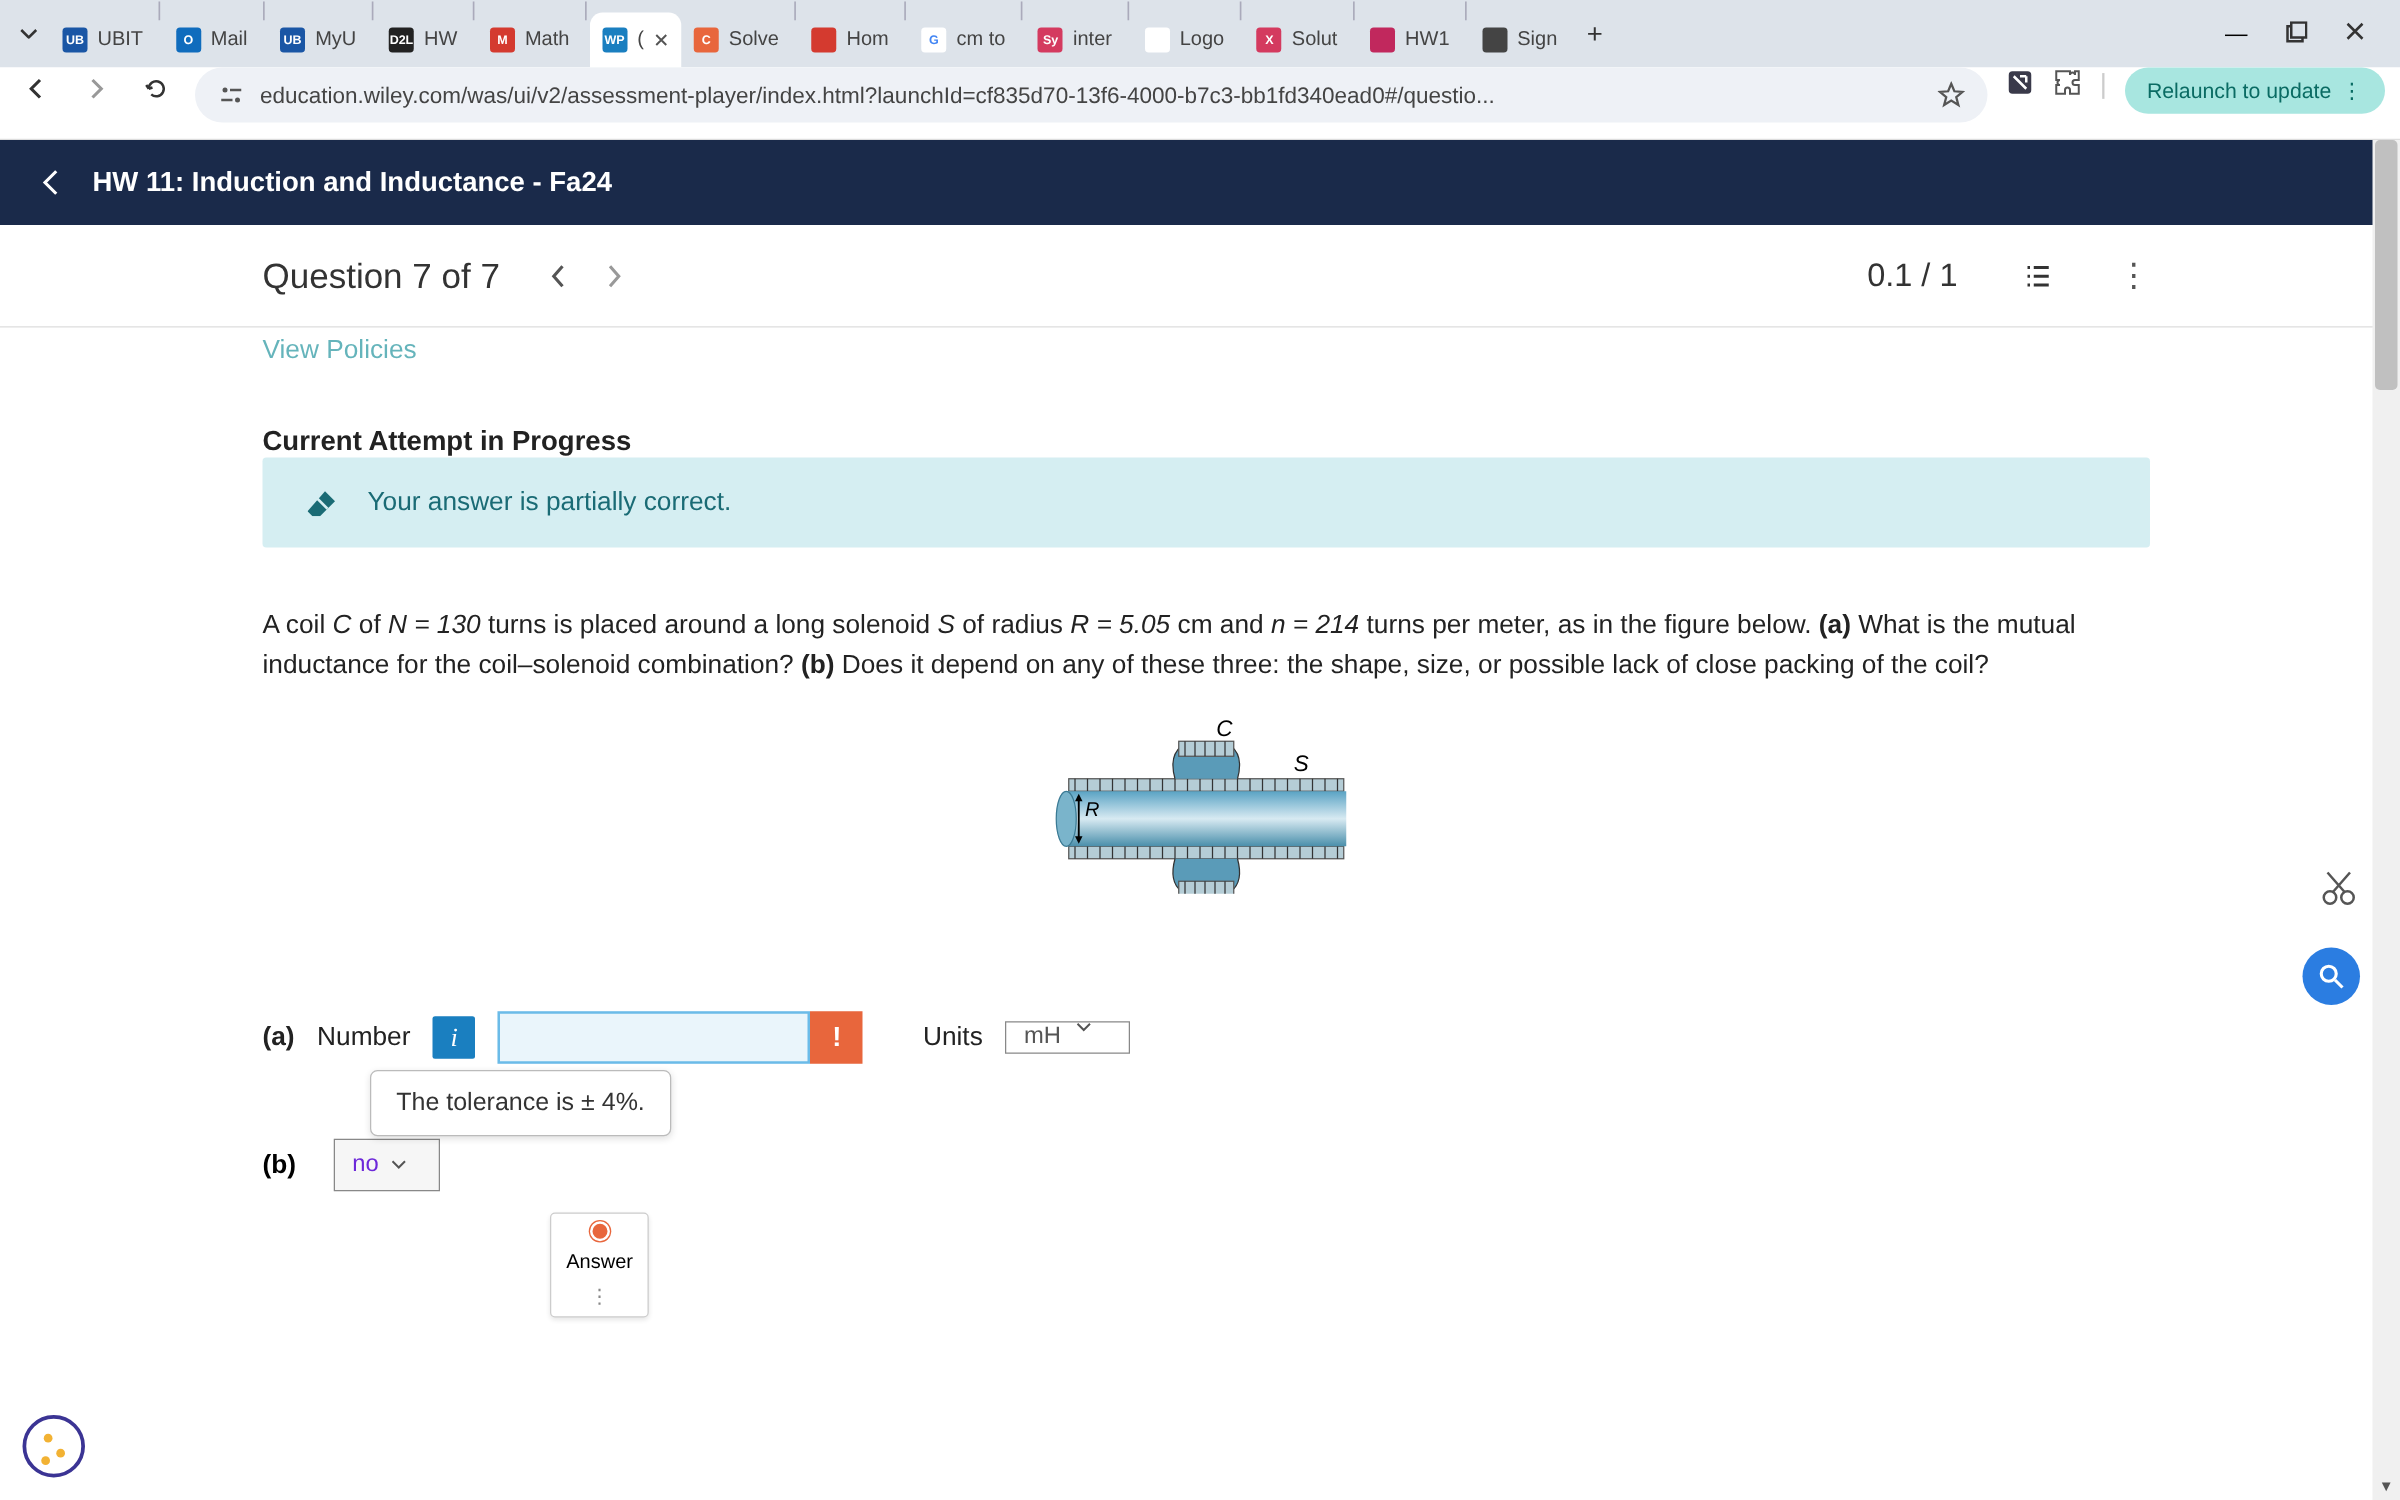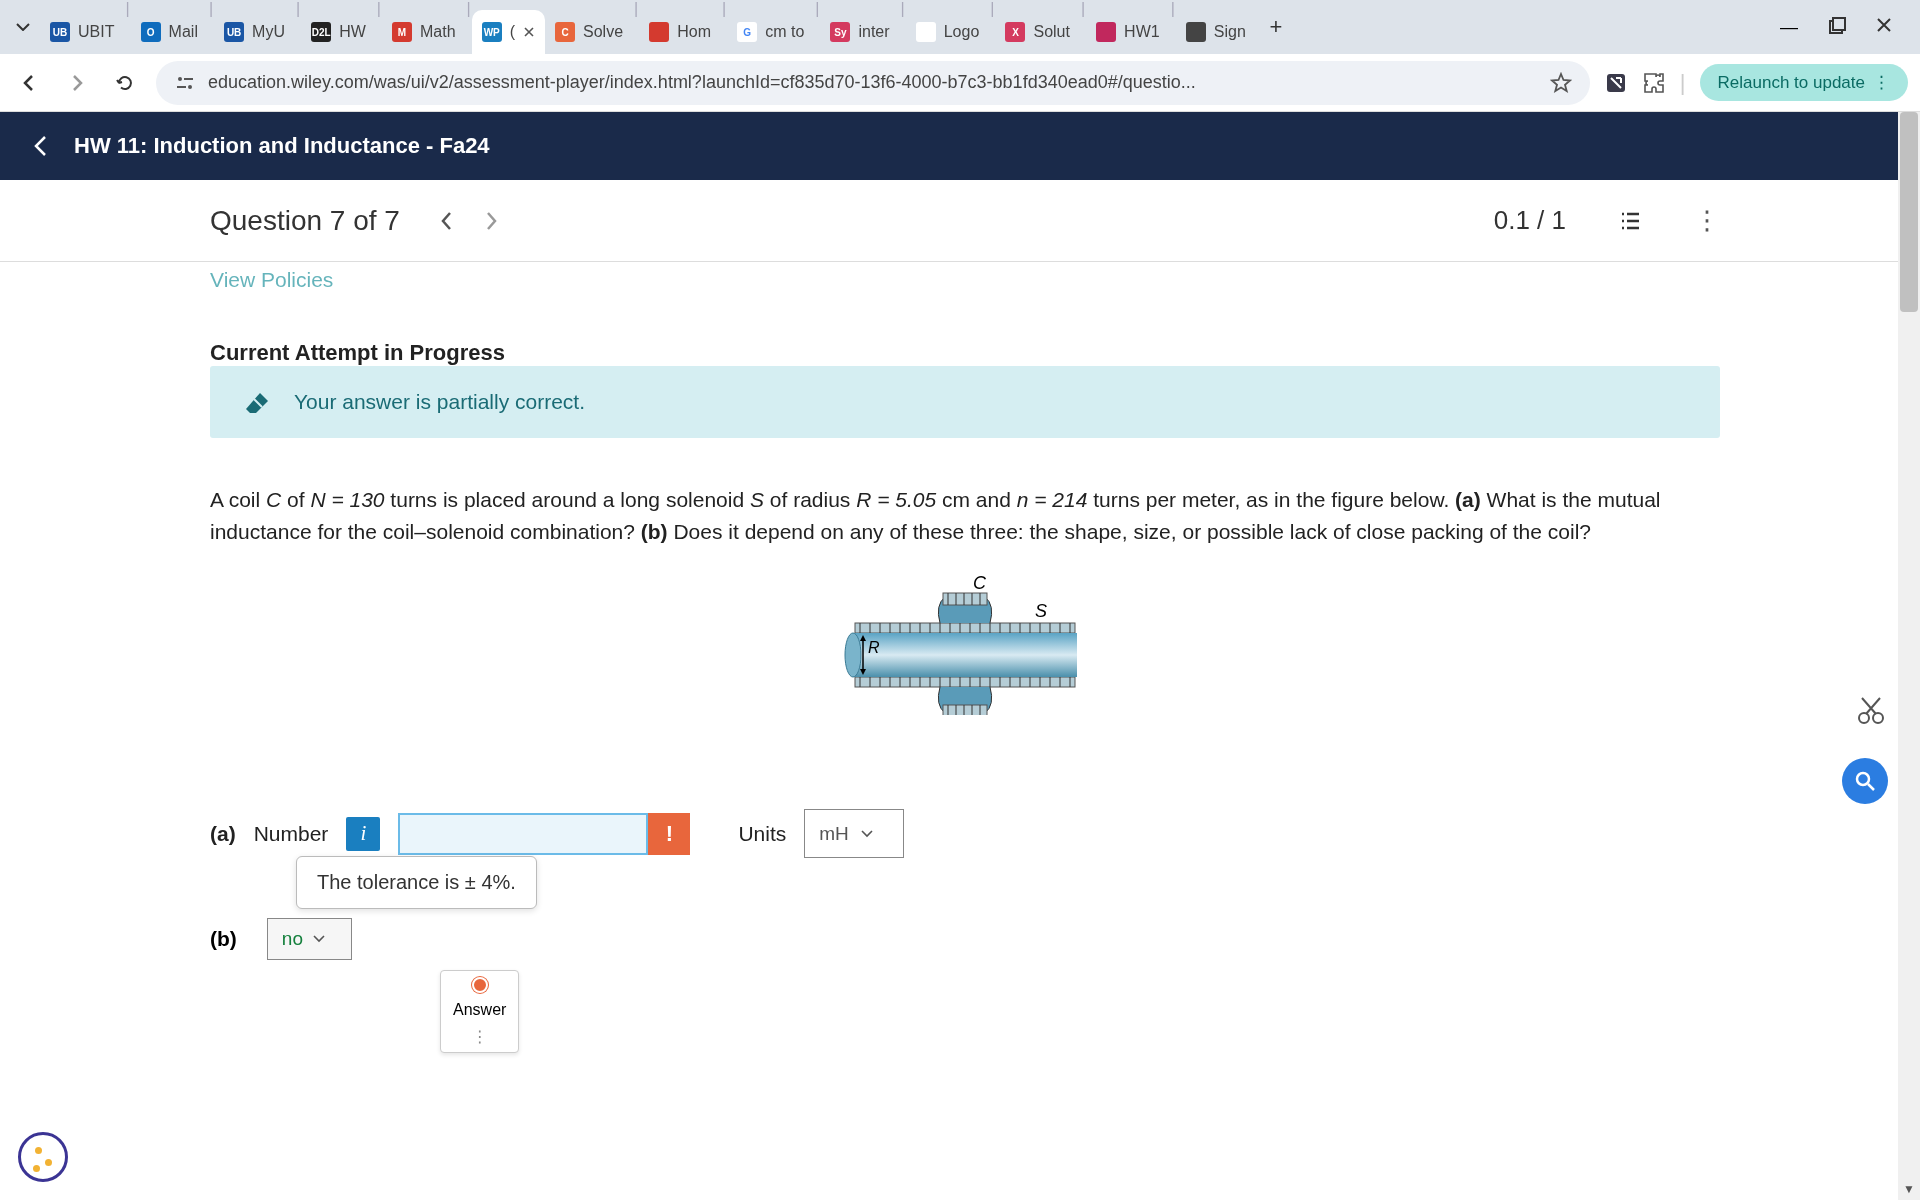--- a/index.html
+++ b/index.html
@@ -9,21 +9,21 @@
 .chrome-tabs { height: 54px; background: #dde3ea; display: flex; align-items: center; padding: 0 8px; gap: 2px; font-size: 16px; }
 .tab-dropdown { width: 30px; height: 30px; display: flex; align-items: center; justify-content: center; border-radius: 50%; }
 .tab { display: flex; align-items: center; gap: 8px; padding: 6px 10px; border-radius: 10px 10px 0 0; height: 44px; margin-top: 10px; color: #444; white-space: nowrap; overflow: hidden; max-width: 105px; }
 .tab.active { background: #fff; }
 .tab .favicon { width: 20px; height: 20px; border-radius: 3px; flex-shrink: 0; display: flex; align-items: center; justify-content: center; font-size: 10px; color: #fff; font-weight: bold; }
 .tab-close { margin-left: auto; }
 .new-tab { width: 36px; display: flex; justify-content: center; font-size: 22px; color: #333; }
 .window-controls { margin-left: auto; display: flex; gap: 30px; padding-right: 20px; font-size: 18px; }
 
 
-.url-bar { height: 58px; background: #fff; display: flex; align-items: center; padding: 0 12px; gap: 14px; border-bottom: 1px solid #ddd; }
+.url-bar { height: 58px; background: #fff; display: flex; align-items: flex-start; padding: 0 12px; gap: 14px; border-bottom: 1px solid #ddd; }
 .nav-btn { width: 34px; height: 34px; display: flex; align-items: center; justify-content: center; font-size: 22px; color: #333; }
 .url-field { flex: 1; height: 44px; background: #eef1f6; border-radius: 22px; display: flex; align-items: center; padding: 0 18px; gap: 12px; font-size: 18px; color: #444; }
 .url-field .site-icon { width: 22px; height: 22px; }
 .url-actions { display: flex; gap: 14px; align-items: center; margin-left: auto; }
 .relaunch { background: #a8e6e0; color: #0a6b63; padding: 8px 18px; border-radius: 20px; font-size: 17px; display: flex; align-items: center; gap: 8px; }
 
 
 .app-header { height: 68px; background: #1a2a4a; display: flex; align-items: center; padding: 0 28px; gap: 20px; color: #fff; }
 .back-arrow { font-size: 26px; }
 .hw-title { font-size: 22px; font-weight: 600; }
@@ -52,27 +52,27 @@
 
 .tooltip { position: absolute; top: 856px; left: 296px; background: #fff; border: 1px solid #bbb; border-radius: 6px; padding: 14px 20px; font-size: 20px; color: #333; box-shadow: 0 2px 6px rgba(0,0,0,0.12); }
 .tooltip::after { content: ''; position: absolute; bottom: -10px; left: 120px; border: 10px solid transparent; border-top-color: #fff; }
 
 
 .part-row { display: flex; align-items: center; gap: 18px; margin-top: 94px; font-size: 21px; color: #222; }
 .info-badge { width: 34px; height: 34px; background: #1a7fc0; color: #fff; display: flex; align-items: center; justify-content: center; font-family: Georgia, serif; font-style: italic; border-radius: 2px; position: relative; }
 .number-input { width: 250px; height: 42px; border: 2px solid #6bbbe8; background: #eaf5fb; padding: 0 10px; font-size: 18px; }
 .warn-badge { width: 42px; height: 42px; background: #e8663c; color: #fff; display: flex; align-items: center; justify-content: center; font-size: 22px; font-weight: bold; margin-left: -18px; }
 .units-lbl { margin-left: 30px; }
-.unit-select { height: 49px; border: 1px solid #888; padding: 0 30px 0 14px; font-size: 19px; color: #555; background: #fff; display: flex; align-items: center; gap: 12px; }
+.unit-select { height: 26px; border: 1px solid #888; padding: 0 30px 0 14px; font-size: 19px; color: #555; background: #fff; display: flex; gap: 12px; }
 .answer-popup { position: absolute; top: 970px; left: 440px; background: #fff; border: 1px solid #ccc; border-radius: 4px; padding: 6px 12px; font-size: 16px; display: flex; align-items: center; gap: 8px; box-shadow: 0 2px 4px rgba(0,0,0,0.1); flex-direction: column; }
 .answer-popup .dot { width: 16px; height: 16px; border-radius: 50%; background: #e8663c; border: 2px solid #fff; box-shadow: 0 0 0 1px #e8663c; }
 
 
 .part-b { display: flex; align-items: center; gap: 30px; margin-top: 60px; font-size: 21px; }
-.b-select { height: 42px; border: 1px solid #888; padding: 0 26px 0 14px; font-size: 19px; color: #15803d; background: #f6f6f6; display: flex; align-items: center; gap: 10px; }
+.b-select { height: 42px; border: 1px solid #888; padding: 0 26px 0 14px; font-size: 19px; color: #6d28d9; background: #f6f6f6; display: flex; align-items: center; gap: 10px; }
 
 
 .scroll-track { position: absolute; right: 0; top: 112px; width: 22px; height: 1088px; background: #f0f0f0; }
 .scroll-thumb { position: absolute; top: 0; width: 18px; left: 2px; height: 200px; background: #c0c0c0; border-radius: 4px; }
 .scroll-arrow { position: absolute; width: 22px; height: 22px; display: flex; align-items: center; justify-content: center; font-size: 12px; color: #555; }
 .float-right { position: absolute; right: 32px; display: flex; align-items: center; justify-content: center; }
 .snip-icon { top: 694px; width: 34px; height: 34px; }
 .search-bubble { top: 758px; width: 46px; height: 46px; background: #2b7de1; border-radius: 50%; }
 .cookie-btn { position: absolute; left: 18px; bottom: 18px; width: 50px; height: 50px; border: 3px solid #3b3494; border-radius: 50%; background: #fff; }
 .cookie-btn .d { position: absolute; width: 7px; height: 7px; background: #f2b233; border-radius: 50%; }

